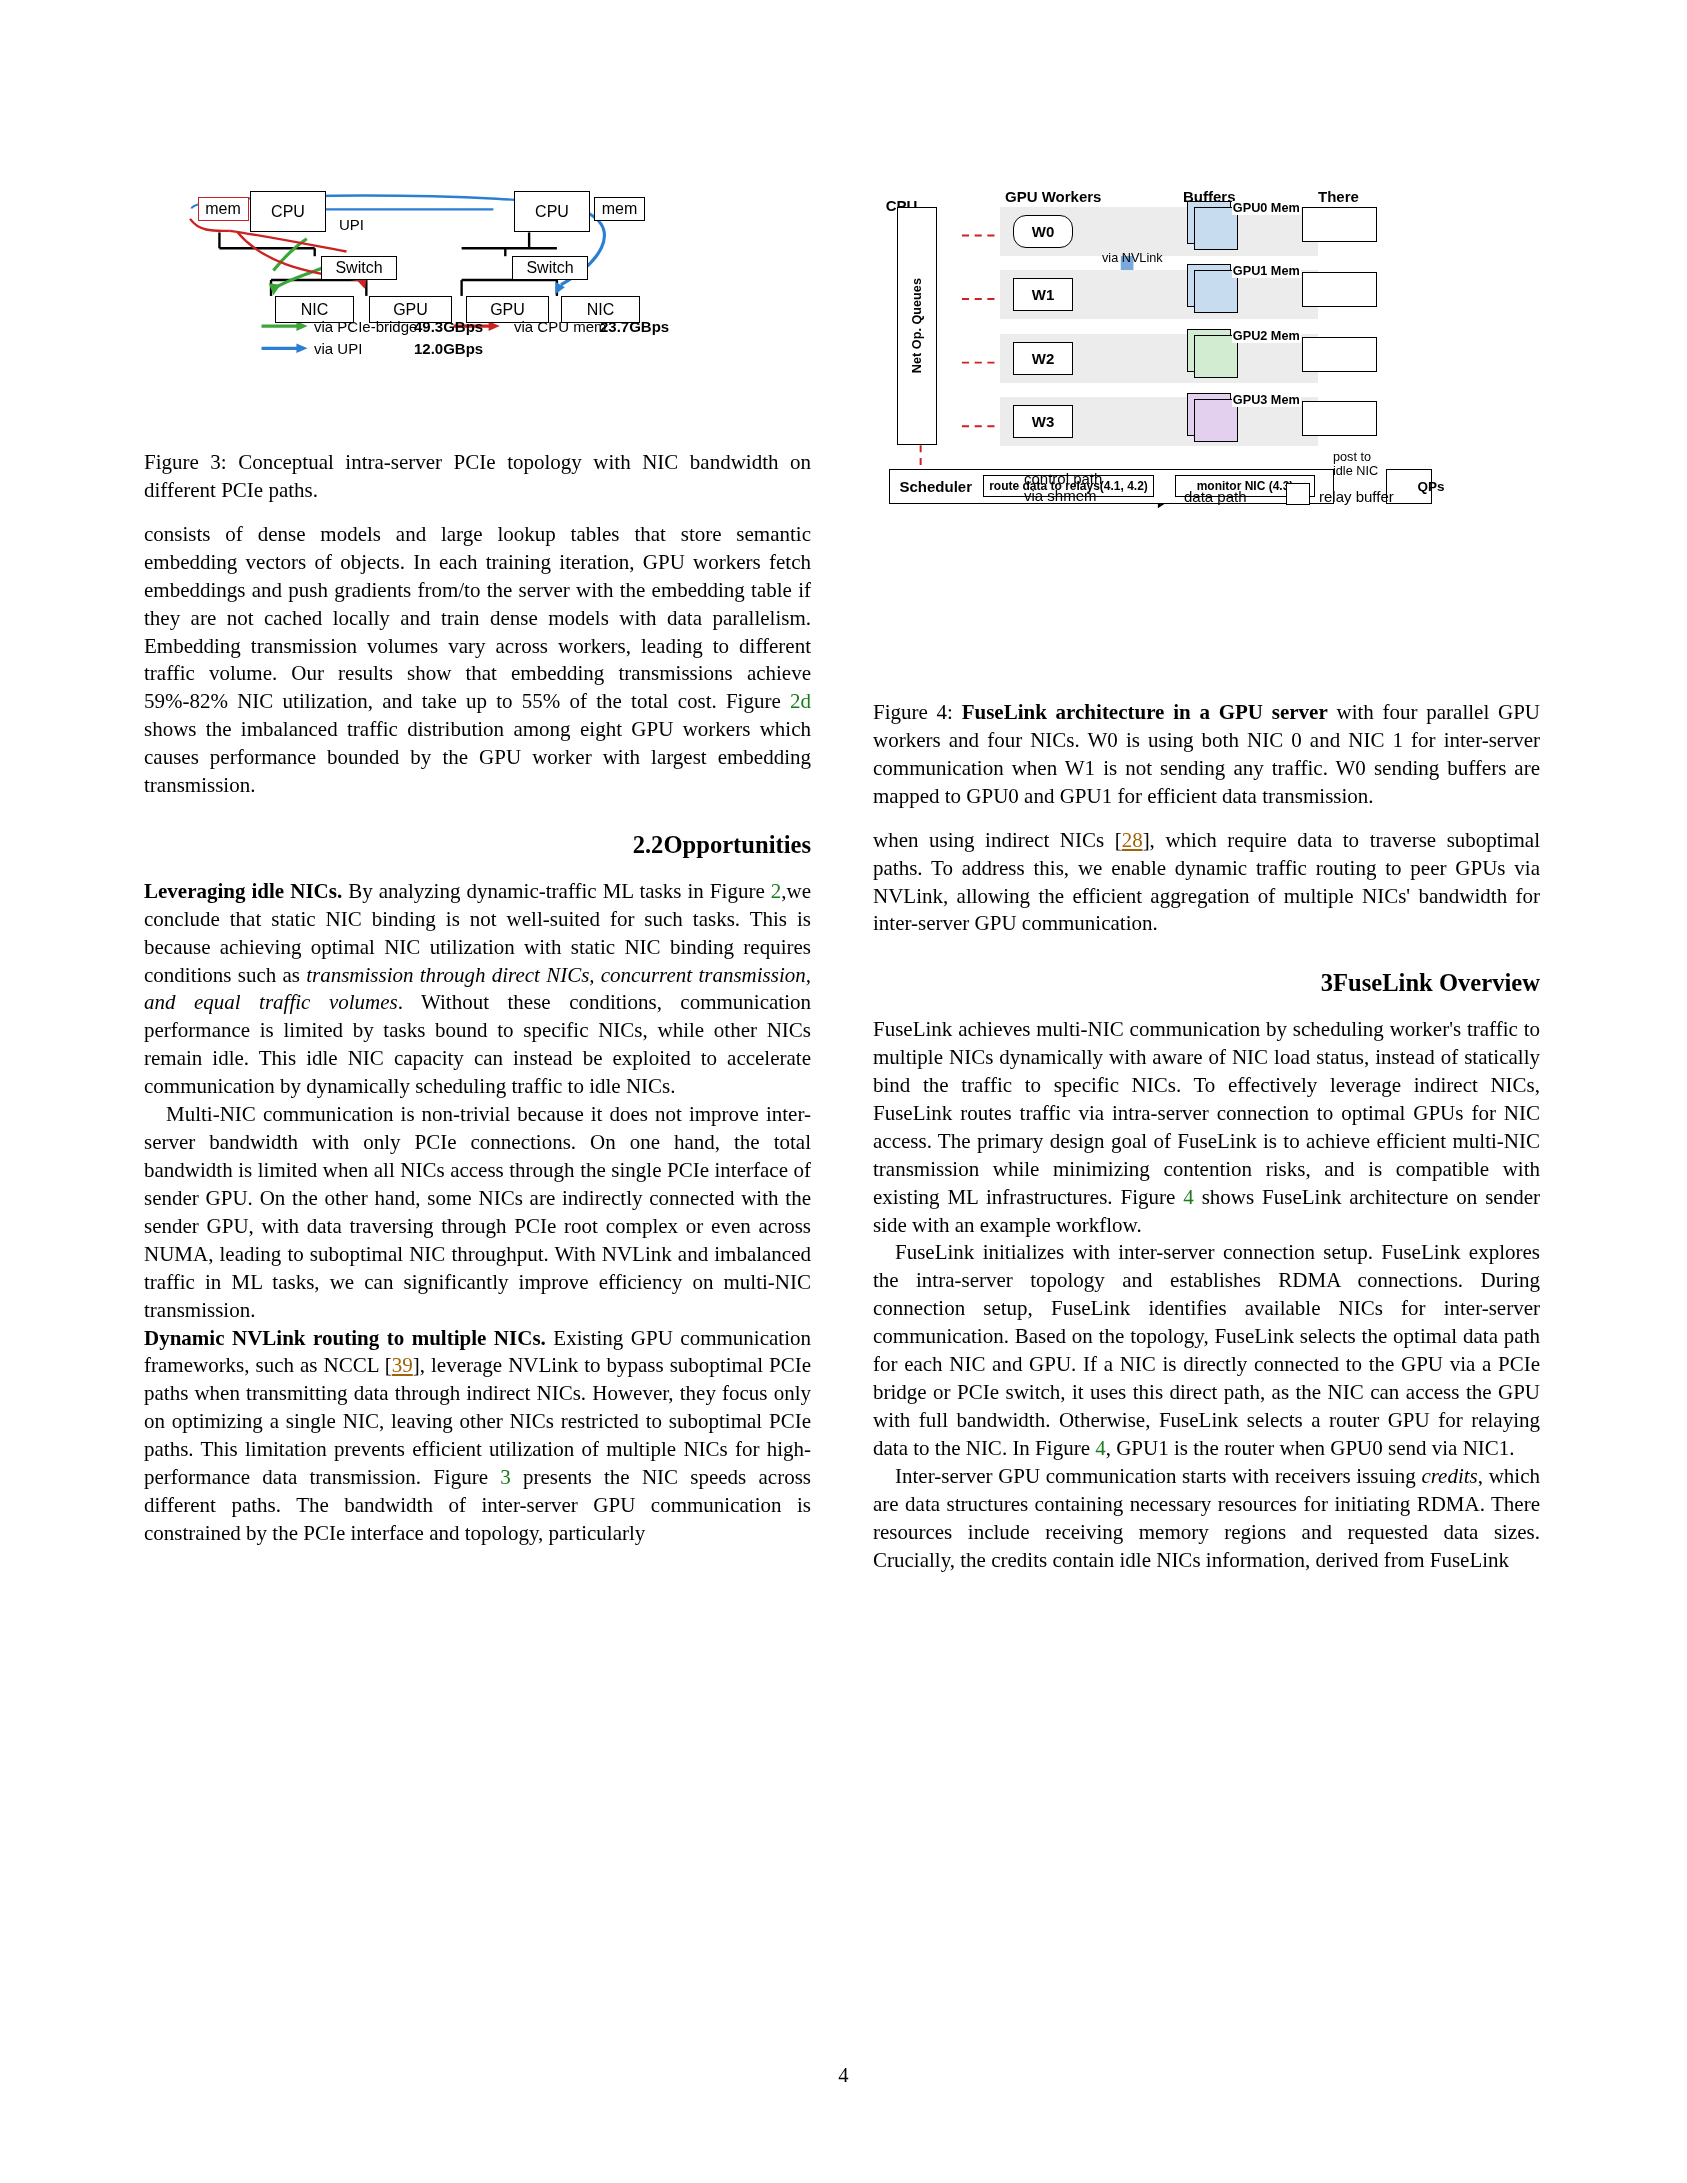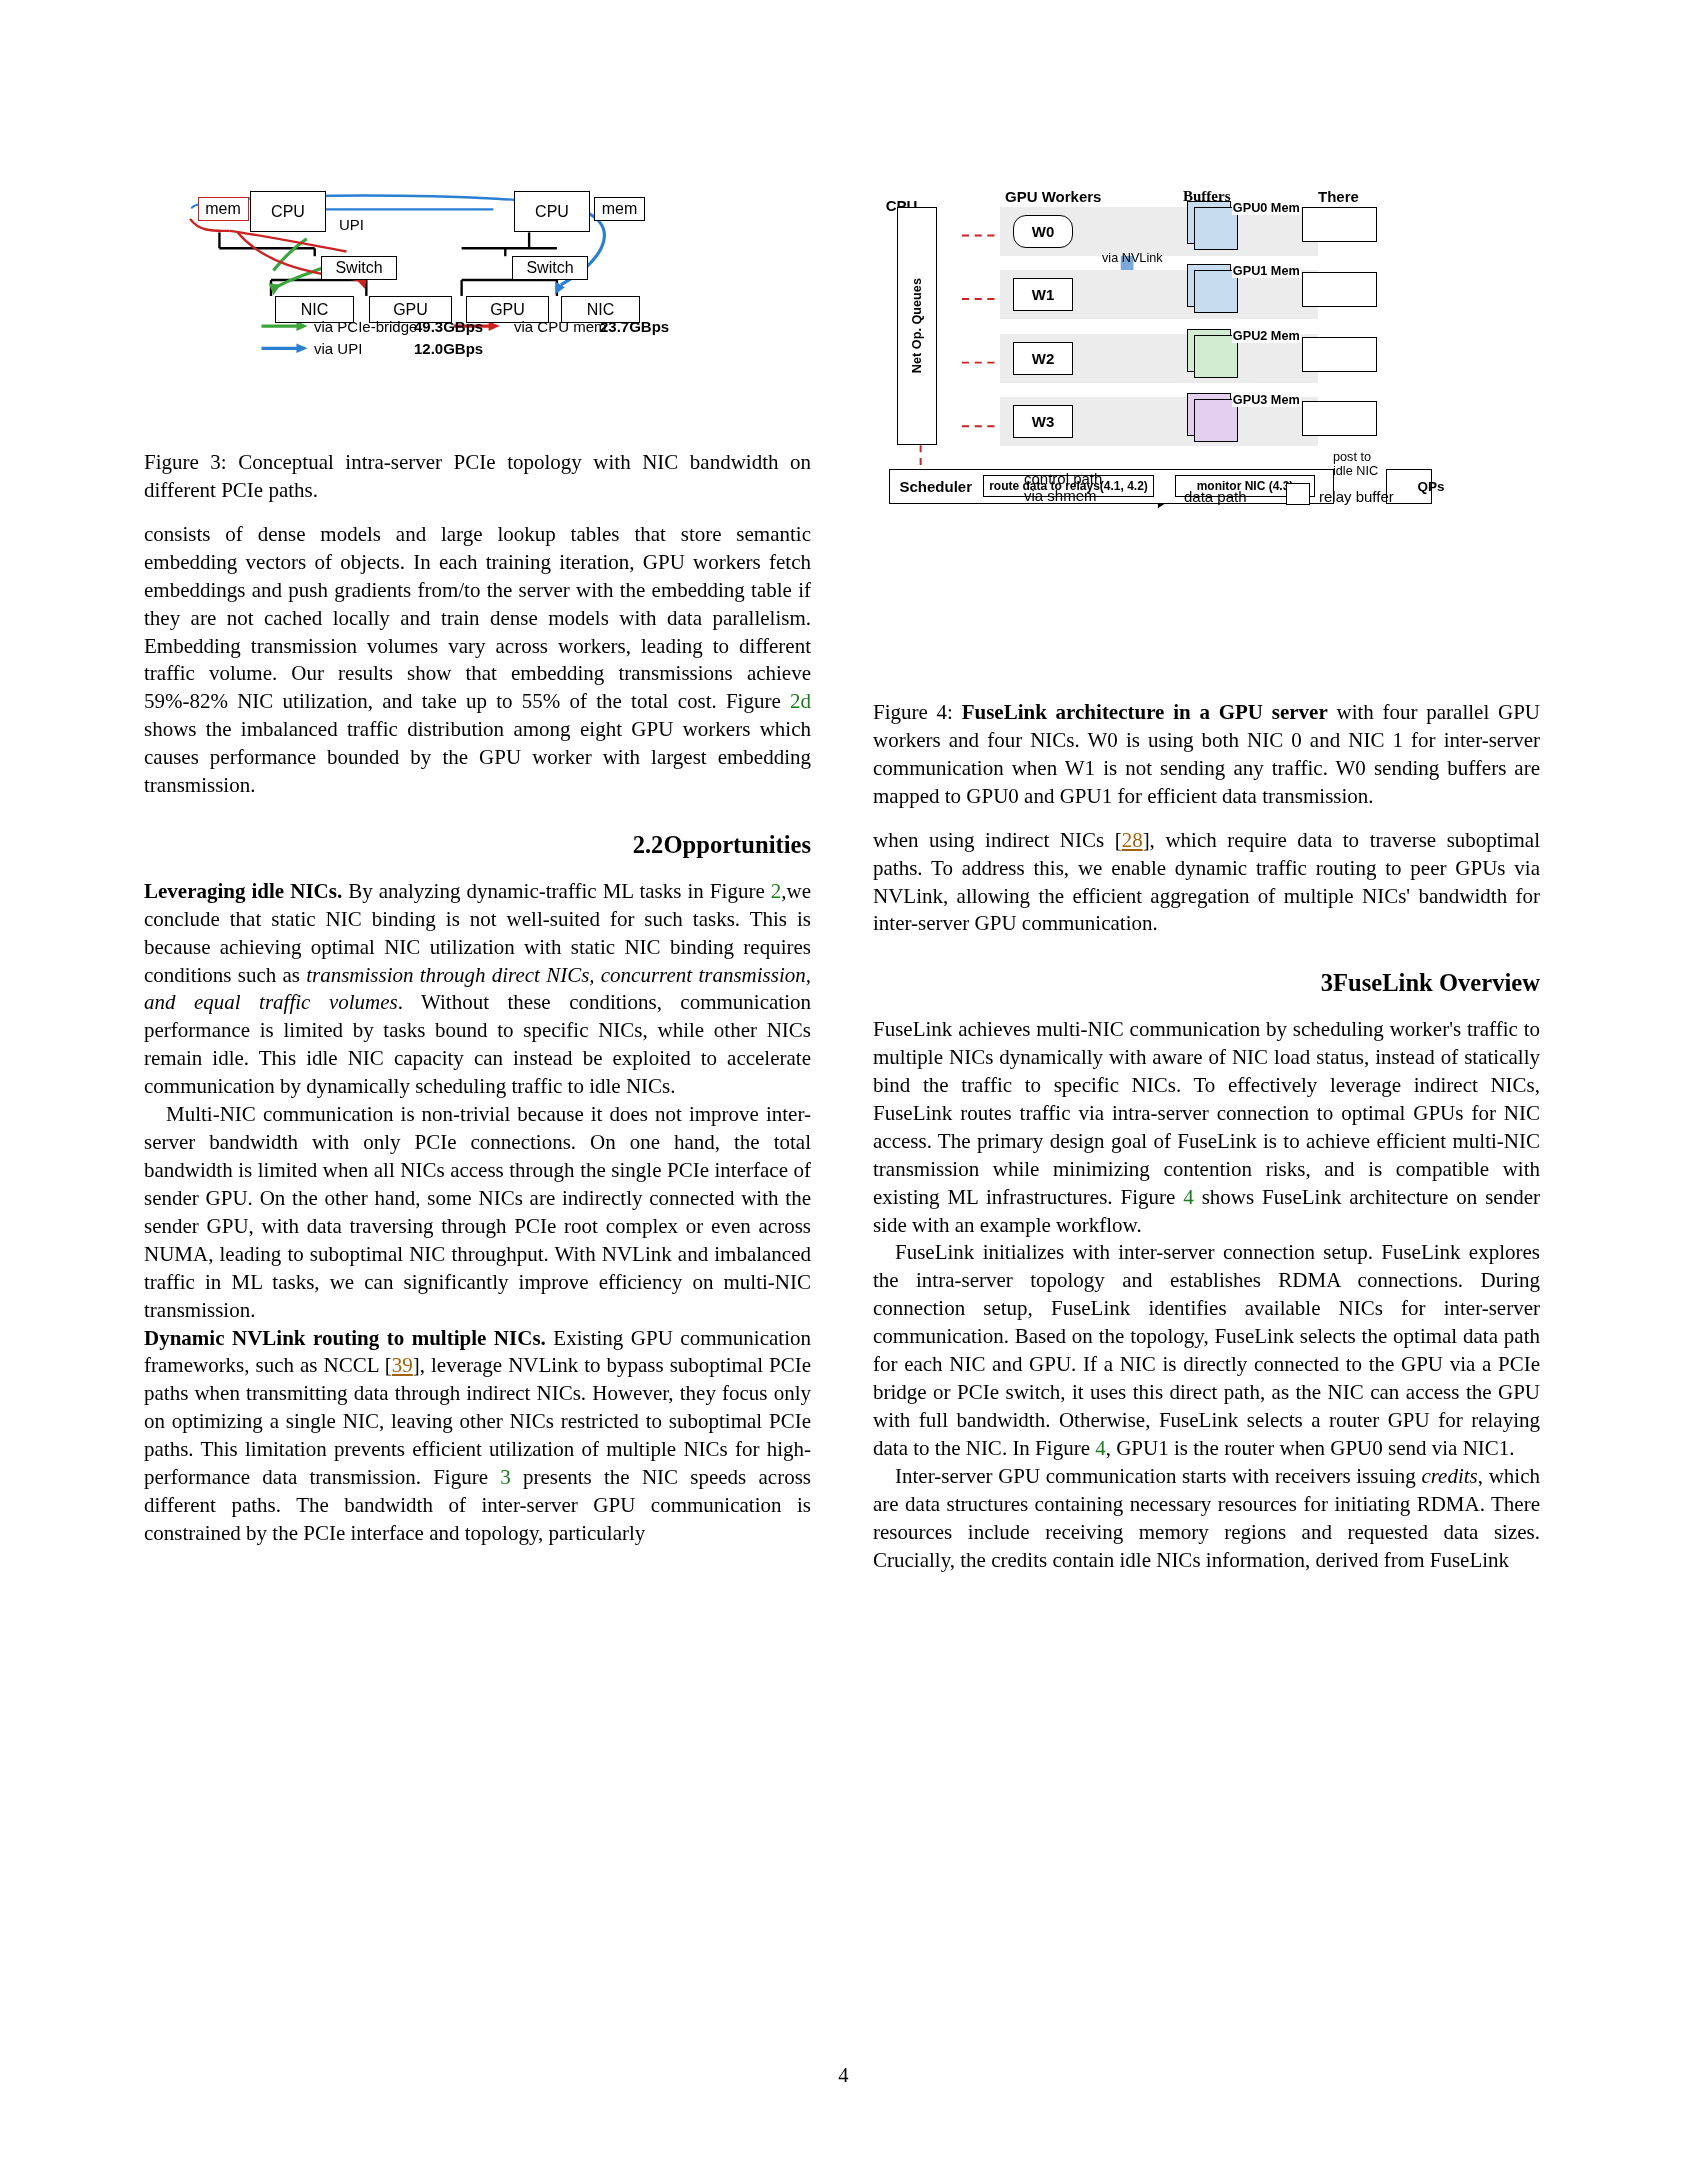--- a/index.html
+++ b/index.html
@@ -250,21 +250,21 @@
         <polygon points="540,298 508,284 508,312" fill="#c0a0d8"></polygon>
       </g>
 
       <polygon points="300,388 360,388 360,381 380,394 360,407 360,400 300,400" fill="#fff" stroke="#000" stroke-width="2.5"></polygon>
 
       <line x1="190" y1="384" x2="252" y2="384" stroke="#cc2222" stroke-width="2.5" stroke-dasharray="9,7"></line>
     </svg>
 
     <div class="hdr" style="left:12.7px; top:14.3px;">CPU</div>
     <div class="hdr" style="left:132px; top:4.8px;">GPU Workers</div>
-    <div class="hdr" style="left:310px; top:4.8px;font-family:Liberation Serif, serif;">Buffers</div>
+    <div class="hdr" style="left:310px; top:4.8px;">Buffers</div>
     <div class="hdr" style="left:445px; top:4.8px;">There</div>
 
     <div class="bx" style="left:24px; top:24px; width:40px; height:238px;">
       <span class="vert" style="position:static;">Net Op. Queues</span>
     </div>
 
     <div class="panel" style="left:127px; top:24px; width:318px; height:49px;"></div>
     <div class="panel" style="left:127px; top:87px; width:318px; height:49px;"></div>
     <div class="panel" style="left:127px; top:151px; width:318px; height:49px;"></div>
     <div class="panel" style="left:127px; top:214px; width:318px; height:49px;"></div>

